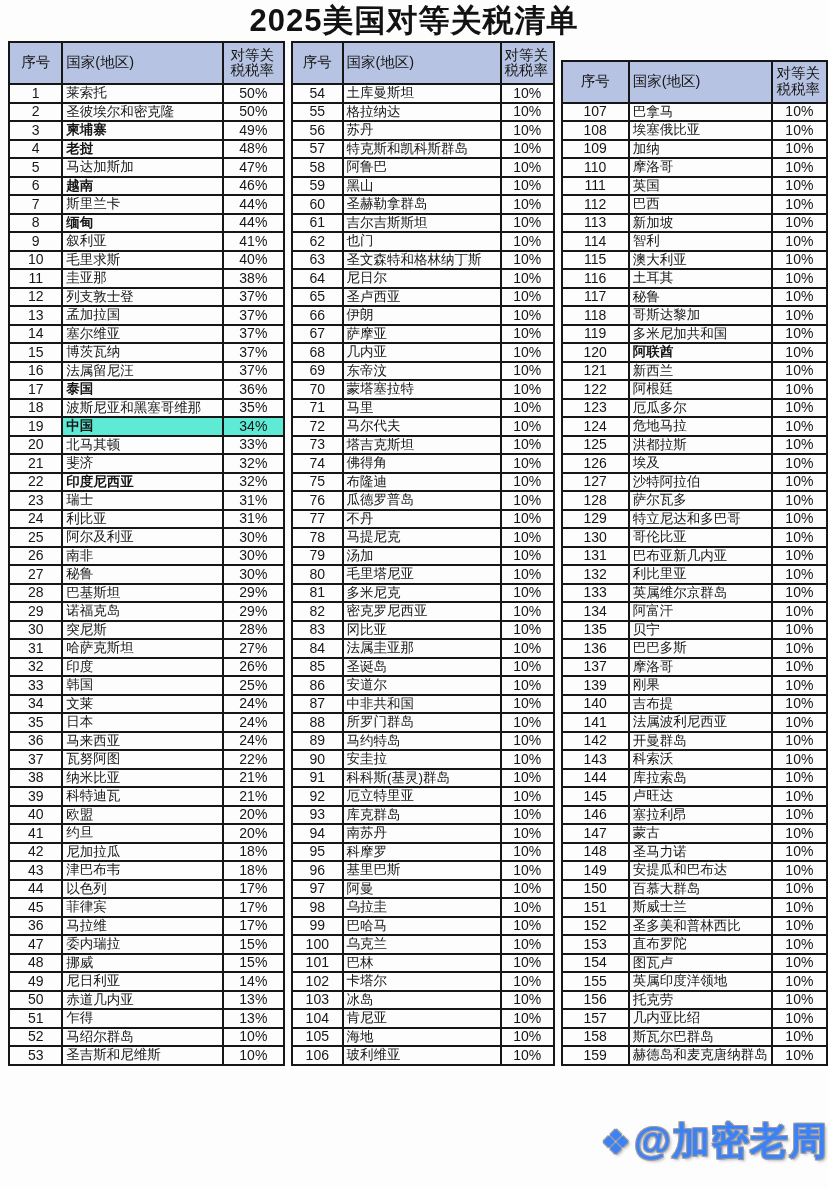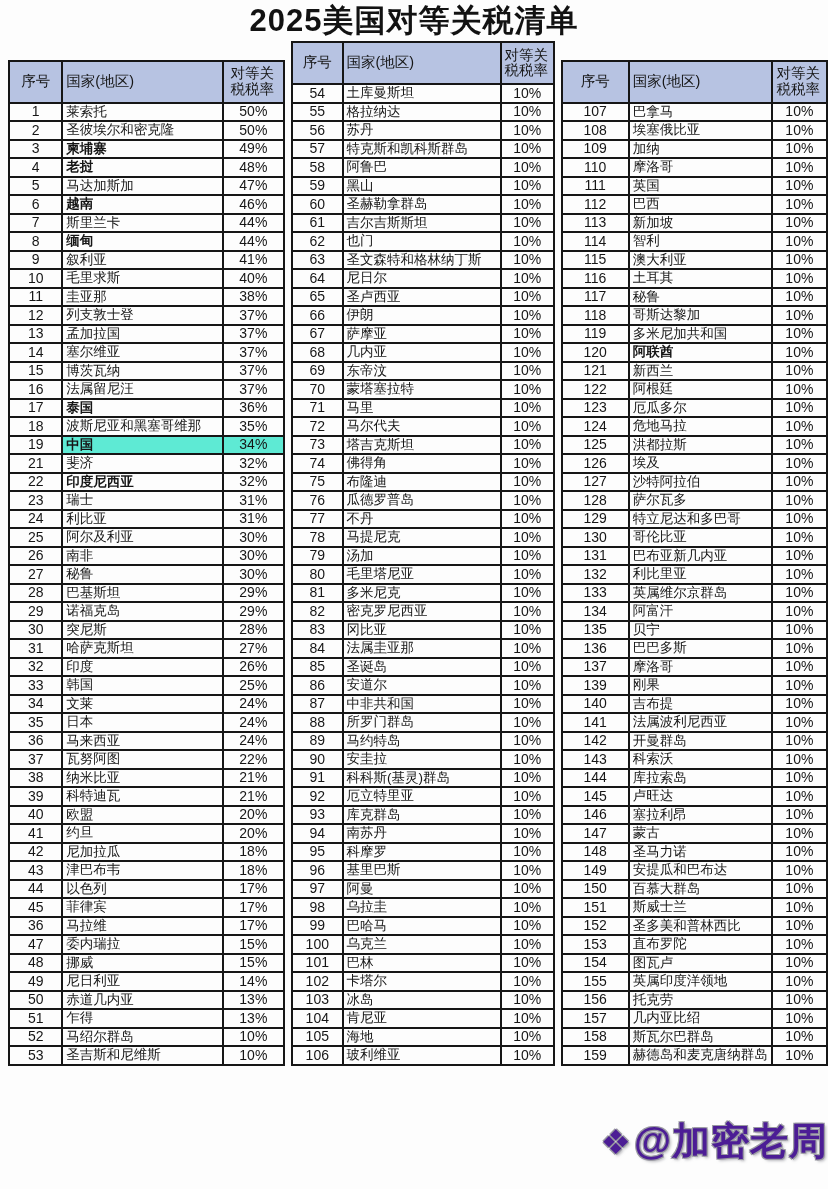--- a/index.html
+++ b/index.html
@@ -58,21 +58,21 @@
   .g1 .w-no{width:58px}.g1 .w-c{width:163px}.g1 .w-r{width:63px}
   .g2 .w-no{width:55px}.g2 .w-c{width:162px}.g2 .w-r{width:53px}
   .g3 .w-no{width:75px}.g3 .w-c{width:128px}.g3 .w-r{width:56px}
   .watermark {
     position:absolute;
     top:1116px;
     right:0px;
     font-size:38px;
     font-weight:bold;
     letter-spacing:1px;
-    color:#4c1d95;
+    color:#3b82f6;
     text-shadow:
       1px 1px 0 #9a9aa2, -1px -1px 0 #9a9aa2,
       1px -1px 0 #9a9aa2, -1px 1px 0 #9a9aa2,
       2px 2px 3px rgba(120,120,130,.55);
     white-space:nowrap;
     pointer-events:none;
   }
   .watermark .wm-icon { font-size:34px; margin-right:2px; }
 </style>
 </head>
@@ -203,20 +203,25 @@
     <td class="col-country">波斯尼亚和黑塞哥维那</td>
     <td class="col-rate">35%</td>
   </tr>
 
   <tr class="bold highlight">
     <td class="col-no">19</td>
     <td class="col-country">中国</td>
     <td class="col-rate">34%</td>
   </tr>
 
+  <tr>
+    <td class="col-no">20</td>
+    <td class="col-country">北马其顿</td>
+    <td class="col-rate">33%</td>
+  </tr>
 
   <tr>
     <td class="col-no">21</td>
     <td class="col-country">斐济</td>
     <td class="col-rate">32%</td>
   </tr>
 
   <tr class="bold">
     <td class="col-no">22</td>
     <td class="col-country">印度尼西亚</td>

